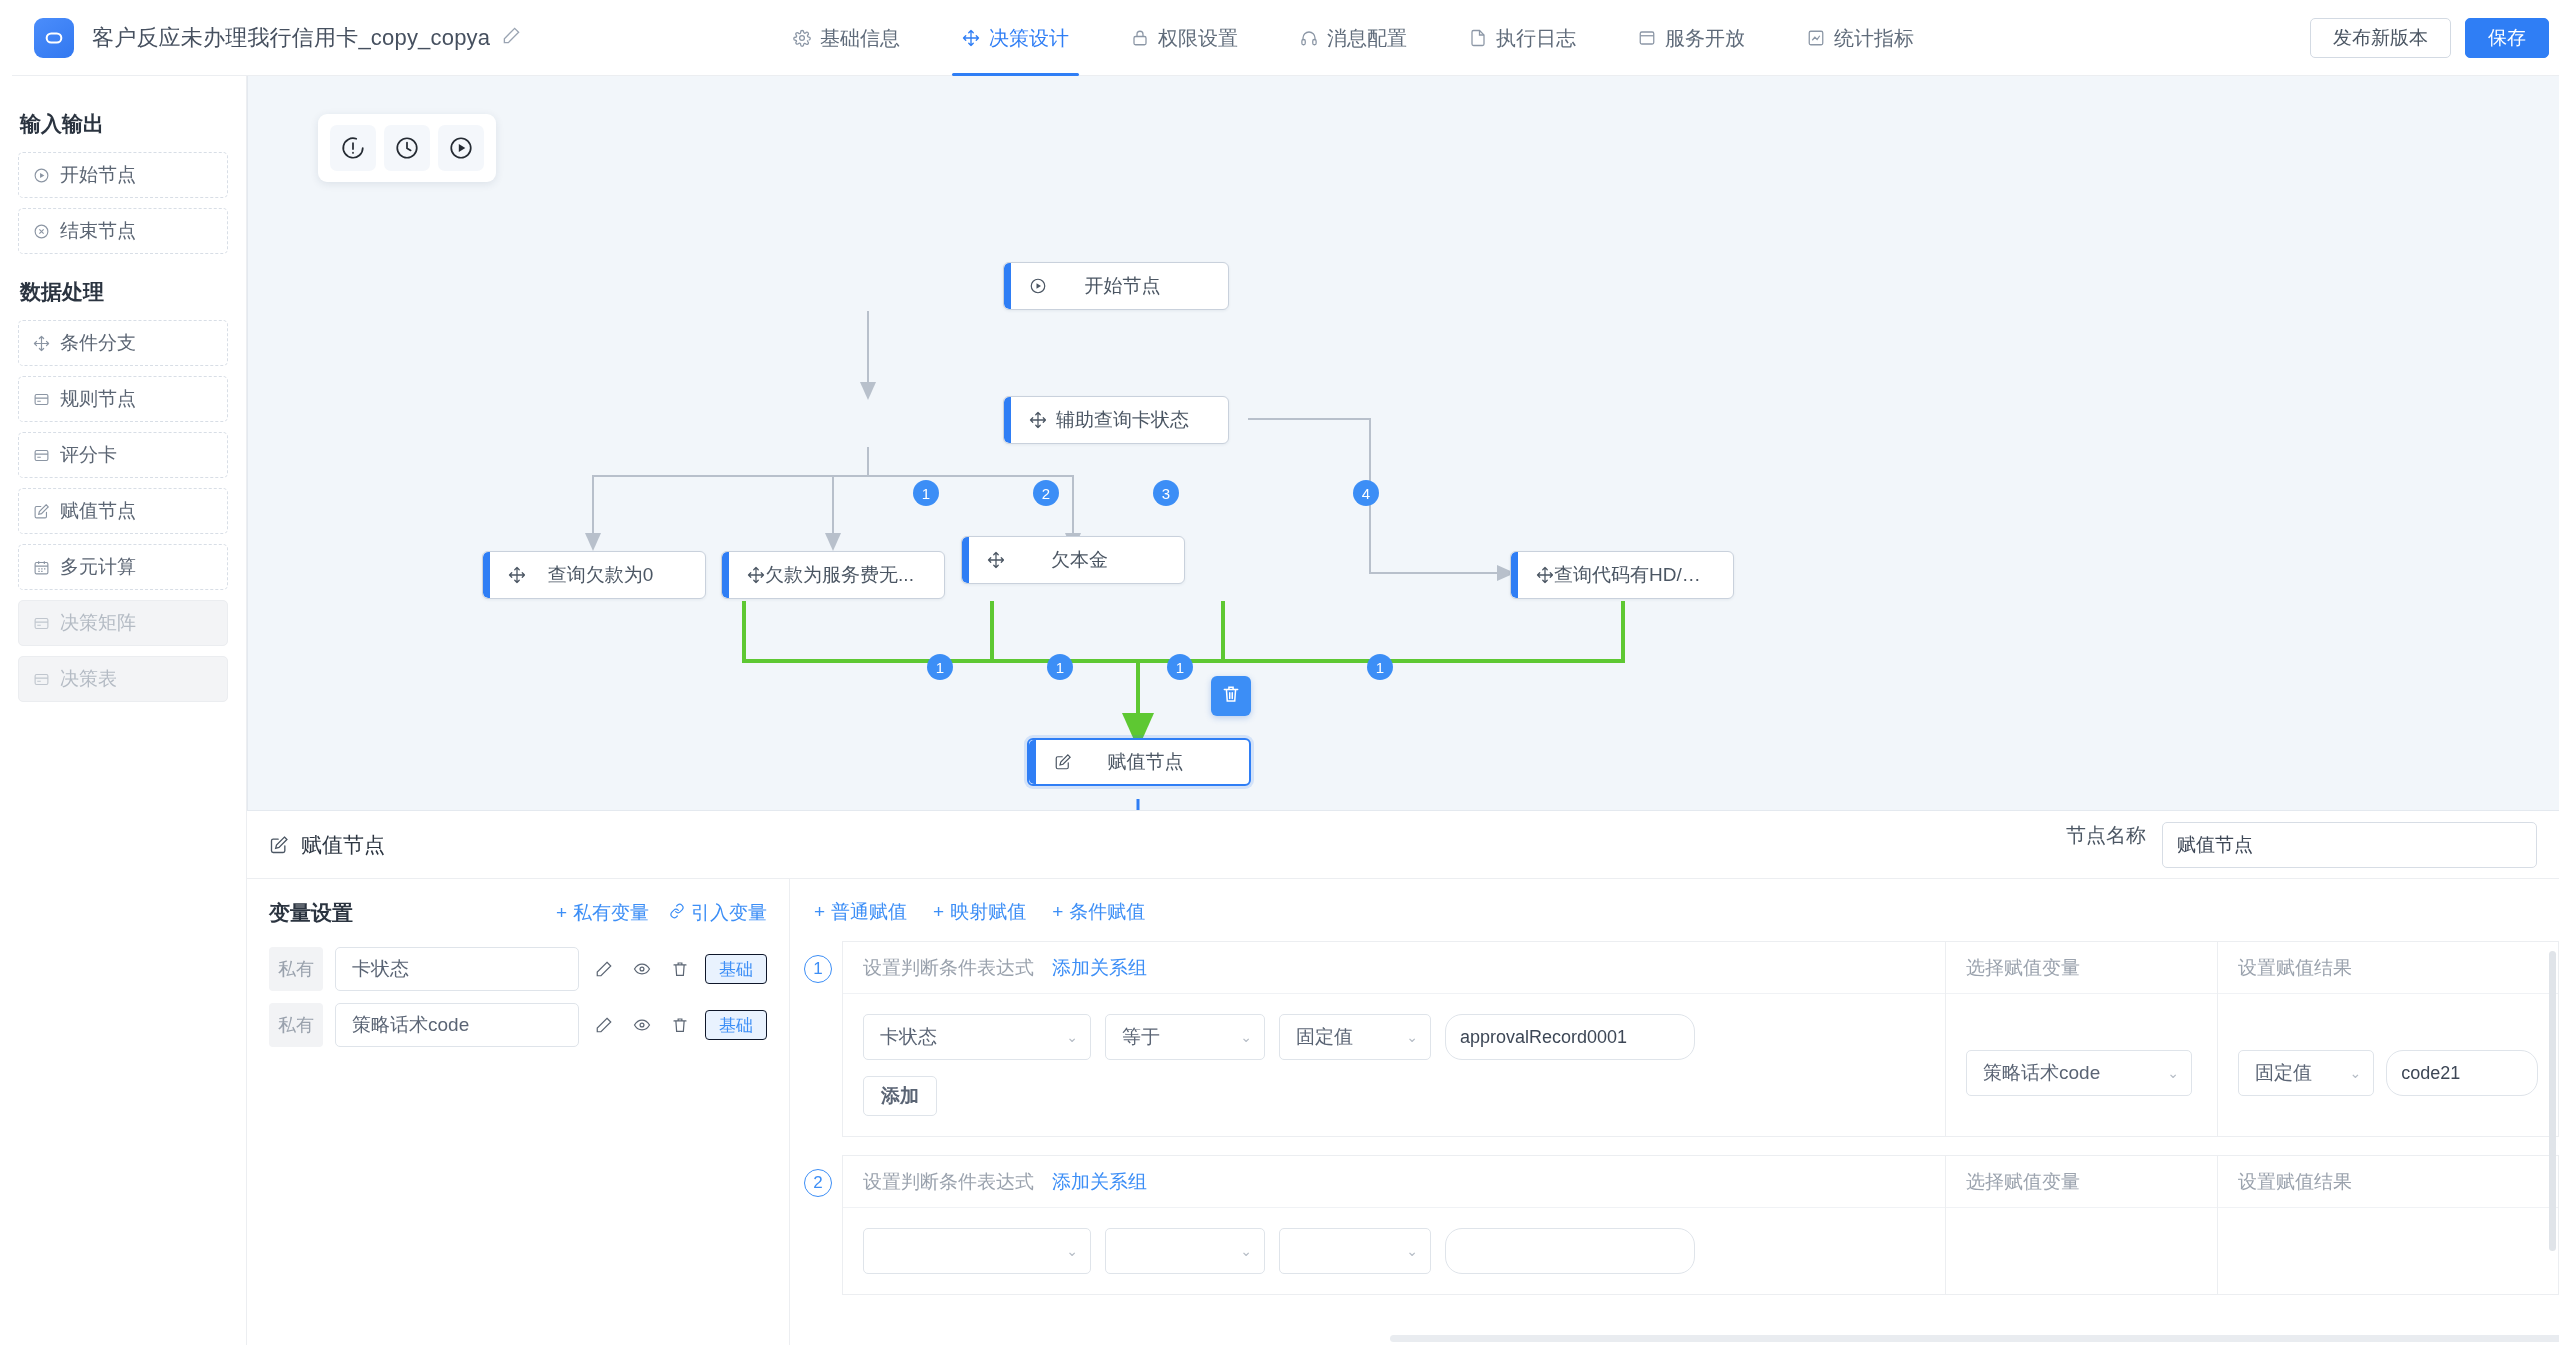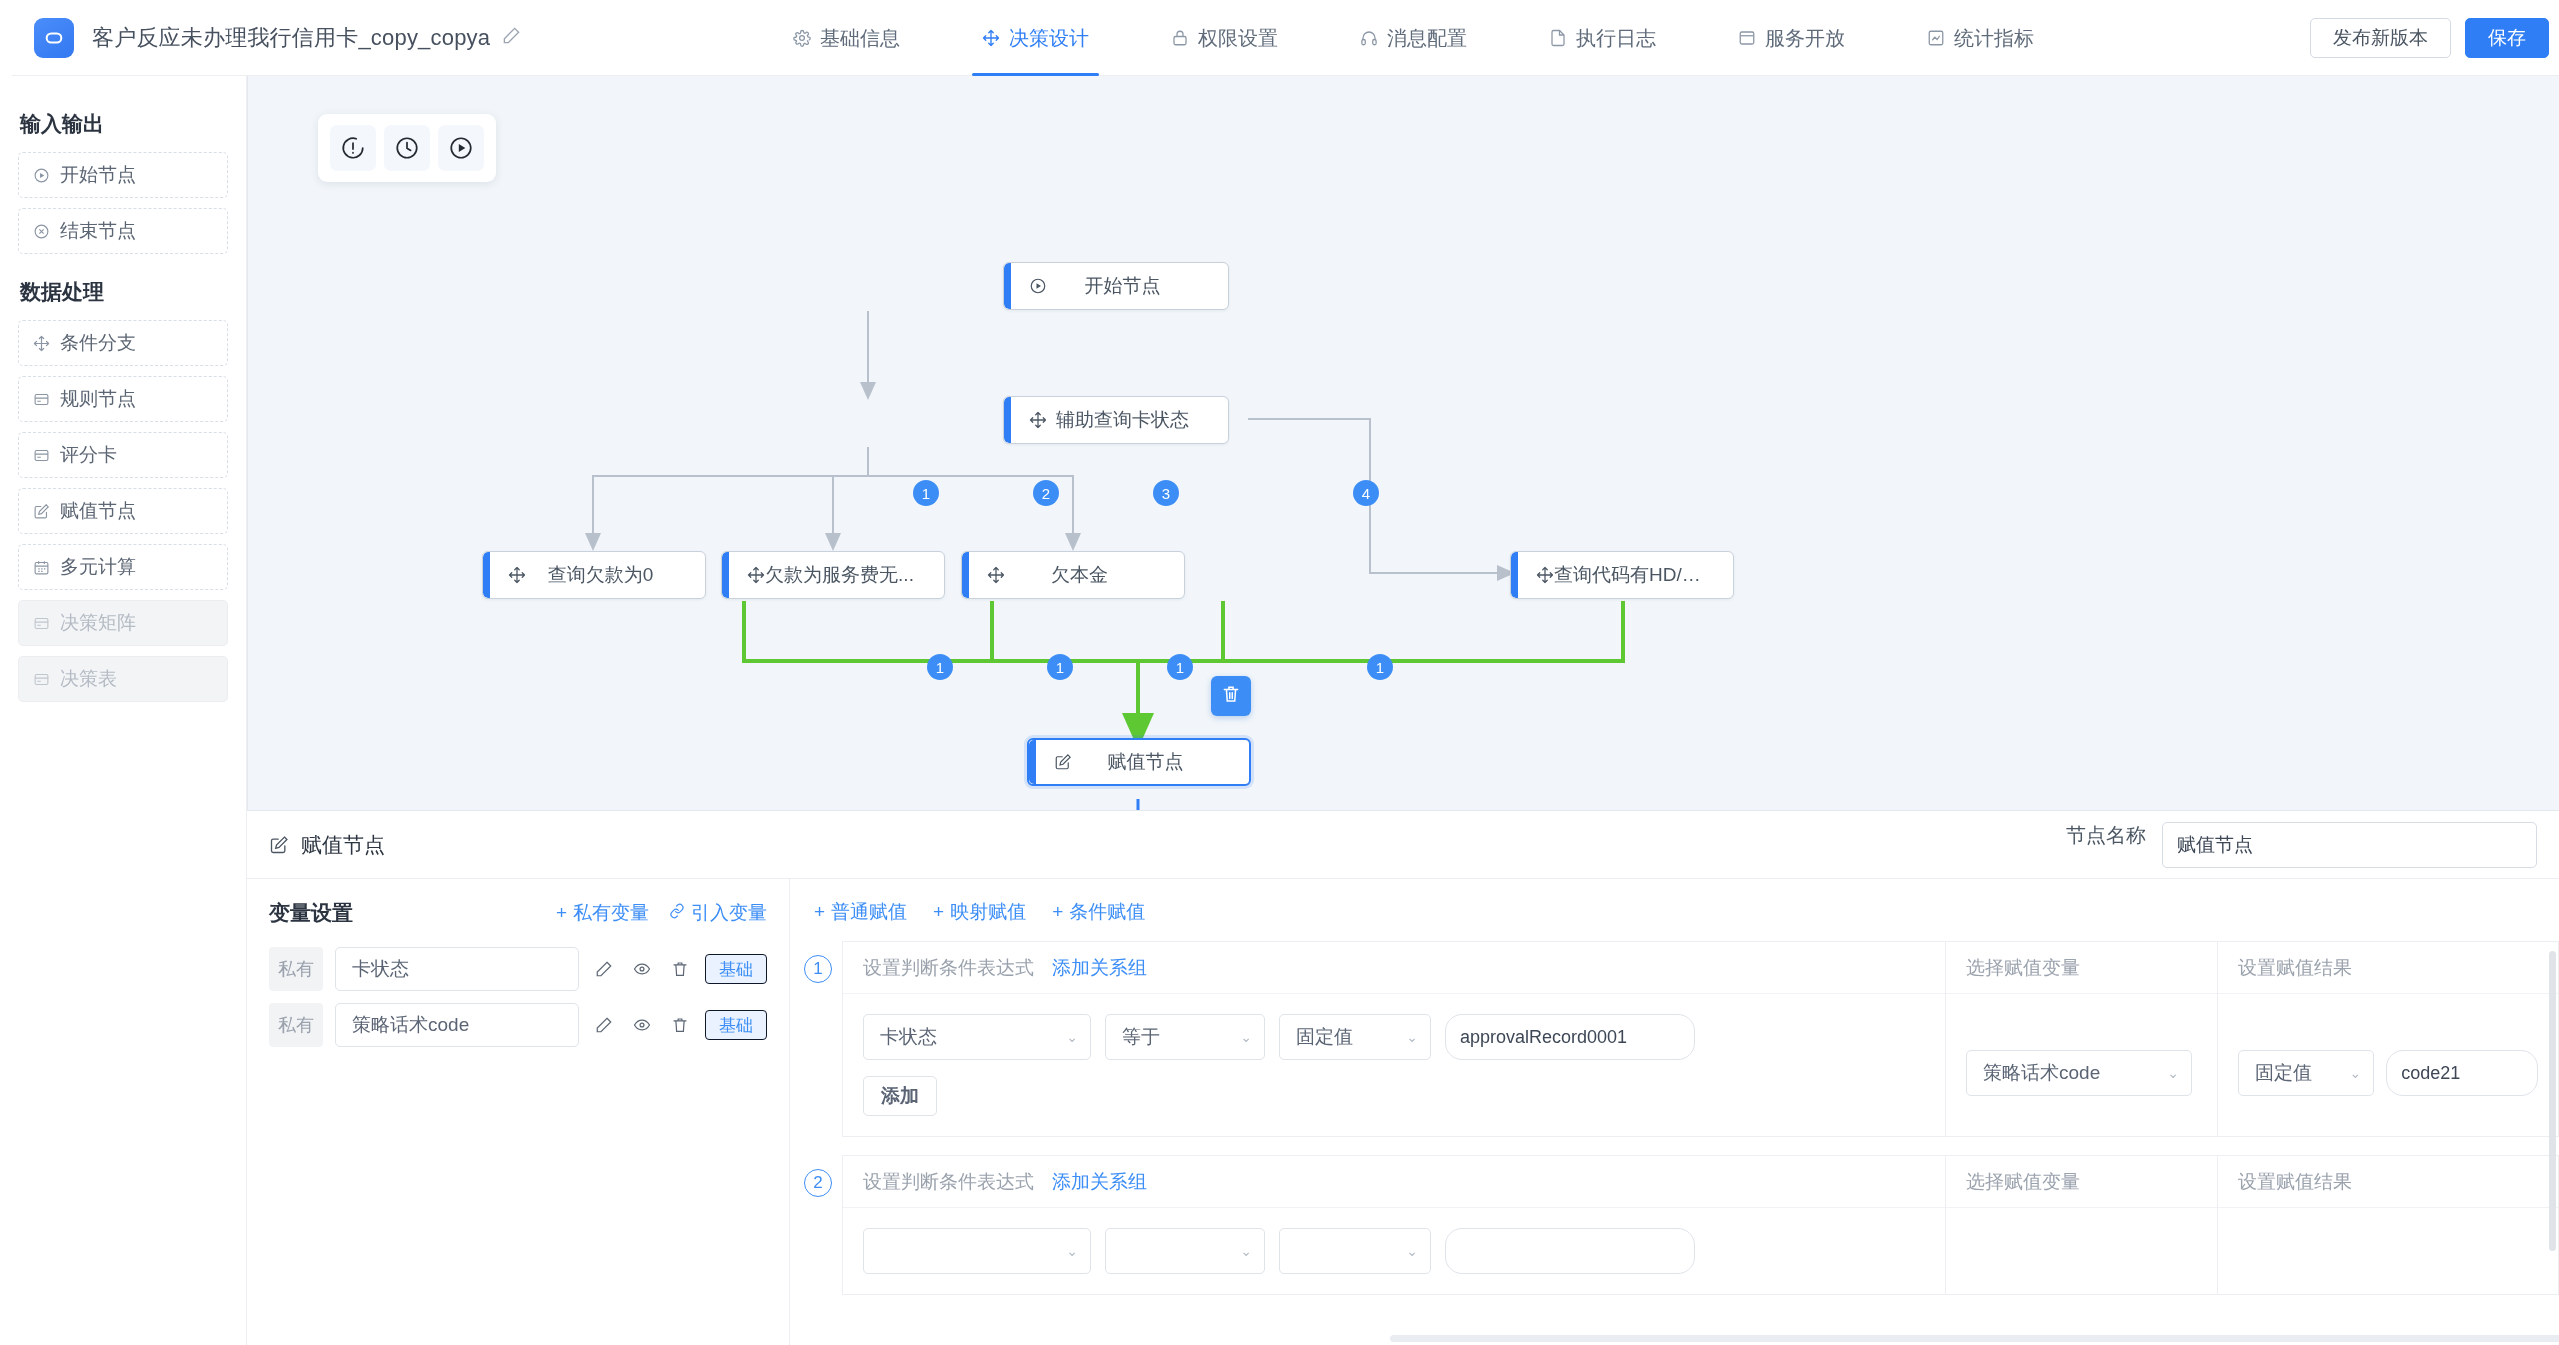--- a/index.html
+++ b/index.html
@@ -21,21 +21,21 @@
     width: 40px; height: 40px; margin-left: 22px; border-radius: 9px;
     background: linear-gradient(145deg,#4b8dfb,#3278f0);
     display: flex; align-items: center; justify-content: center;
     color: #fff; font-size: 21px;
   }
   .doc-title {
     margin-left: 18px; font-size: 22px; color: #46505f; letter-spacing: .2px;
   }
   .title-edit { margin-left: 12px; color: #9aa4b2; font-size: 18px; cursor: pointer; }
 
-  .nav { position: absolute; left: 750px; top: 0; height: 76px; display: flex; align-items: center; gap: 20px; }
+  .nav { position: absolute; left: 750px; top: 0; height: 76px; display: flex; align-items: center; }
   .nav-item {
     display: flex; align-items: center; gap: 9px;
     height: 76px; padding: 0 24px; margin: 0 7px;
     font-size: 20px; color: #5f6b7a; cursor: pointer; position: relative;
     white-space: nowrap;
   }
   .nav-item .nicon { font-size: 18px; color: #8c97a6; display:inline-flex; }
   .nav-item.active { color: #2f7ef5; }
   .nav-item.active .nicon { color: #2f7ef5; }
   .nav-item.active::after {
@@ -463,21 +463,21 @@
 
     <div class="node" style="left:473px; top:475px; width:224px;">
       <span class="nd-icon">
         <svg width="18" height="18" viewBox="0 0 24 24" fill="none" stroke="currentColor" stroke-width="1.7" stroke-linecap="round">
             <path d="M12 2v20M2 12h20M12 2l-3 3M12 2l3 3M12 22l-3-3M12 22l3-3M2 12l3-3M2 12l3 3M22 12l-3-3M22 12l-3 3"></path>
           </svg>
       </span>
       <span class="nd-label">欠款为服务费无...</span>
     </div>
 
-    <div class="node" style="left:713px; top:475px; width:224px;">
+    <div class="node" style="left:713px; top:460px; width:224px;">
       <span class="nd-icon">
         <svg width="18" height="18" viewBox="0 0 24 24" fill="none" stroke="currentColor" stroke-width="1.7" stroke-linecap="round">
             <path d="M12 2v20M2 12h20M12 2l-3 3M12 2l3 3M12 22l-3-3M12 22l3-3M2 12l3-3M2 12l3 3M22 12l-3-3M22 12l-3 3"></path>
           </svg>
       </span>
       <span class="nd-label">欠本金</span>
     </div>
 
     <div class="node" style="left:1262px; top:475px; width:224px;">
       <span class="nd-icon">

